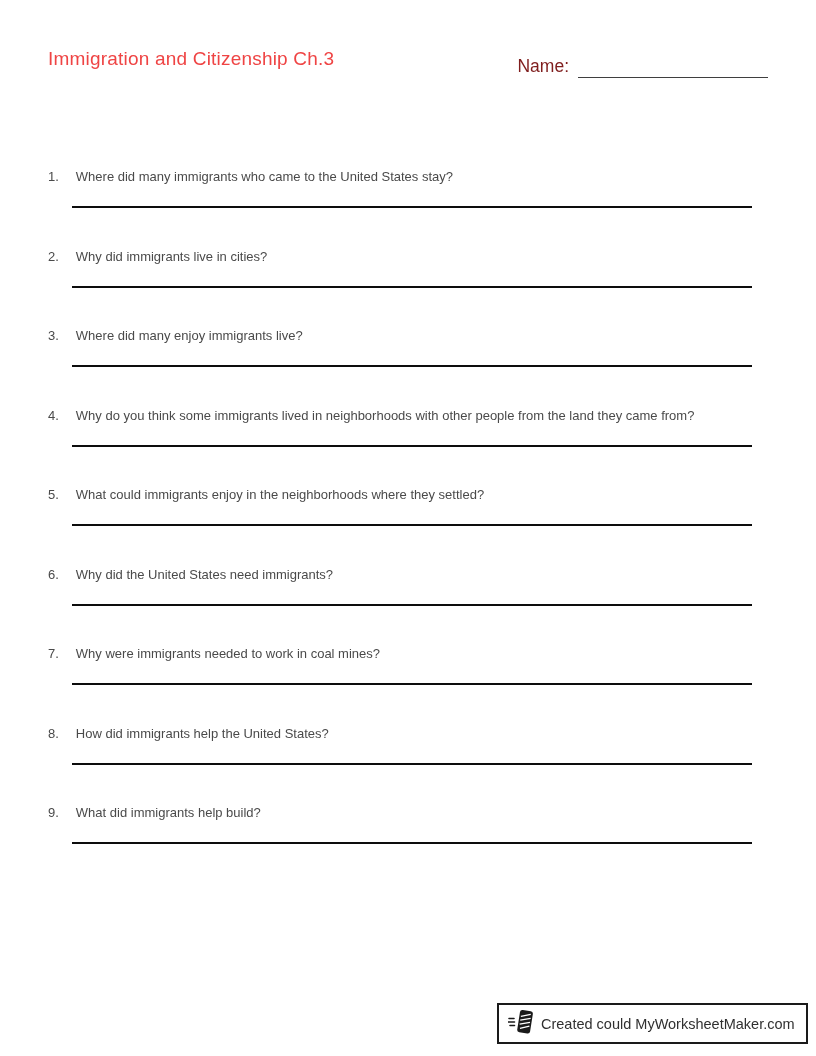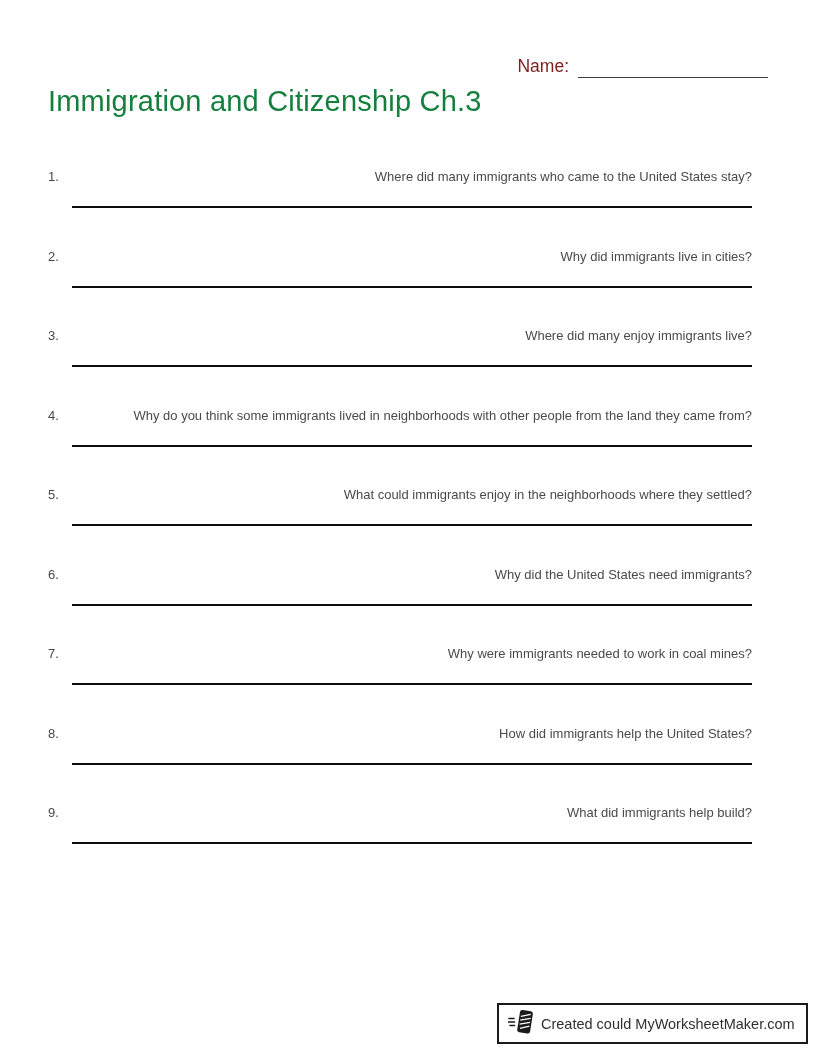--- a/index.html
+++ b/index.html
@@ -12,25 +12,24 @@
     margin: 0 auto;
     font-family: "Liberation Sans", "DejaVu Sans", sans-serif;
     overflow: hidden;
   }
   
   .header { position: relative; height: 167px; }
   .title {
     position: absolute;
     left: 48px;
     top: 48px;
-    font-size: 29px;
+    font-size: 19px;
     font-weight: 400;
-    color: #15803d;
+    color: #ef4444;
     letter-spacing: 0.2px;
-    margin-top: 37px;
   }
   .fields {
     position: absolute;
     top: 55px;
     right: 48px;
   }
   .field-row {
     display: flex;
     align-items: flex-end;
     margin-bottom: 15px;
@@ -58,21 +57,21 @@
     align-items: flex-start;
     font-size: 13px;
     line-height: 19px;
     color: #4a4a4a;
   }
   .q-num {
     white-space: nowrap;
     margin-right: 17px;
     color: #4a4a4a;
   }
-  .q-text { flex: 1; text-align: right; }
+  .q-text { flex: 1; }
   .answer-line {
     margin-left: 24px;   
     margin-top: 20px;
     border-top: 2.6px solid #0d0d0d;
     height: 0;
   }
   
   .credit-badge {
     position: absolute;
     left: 497px;

